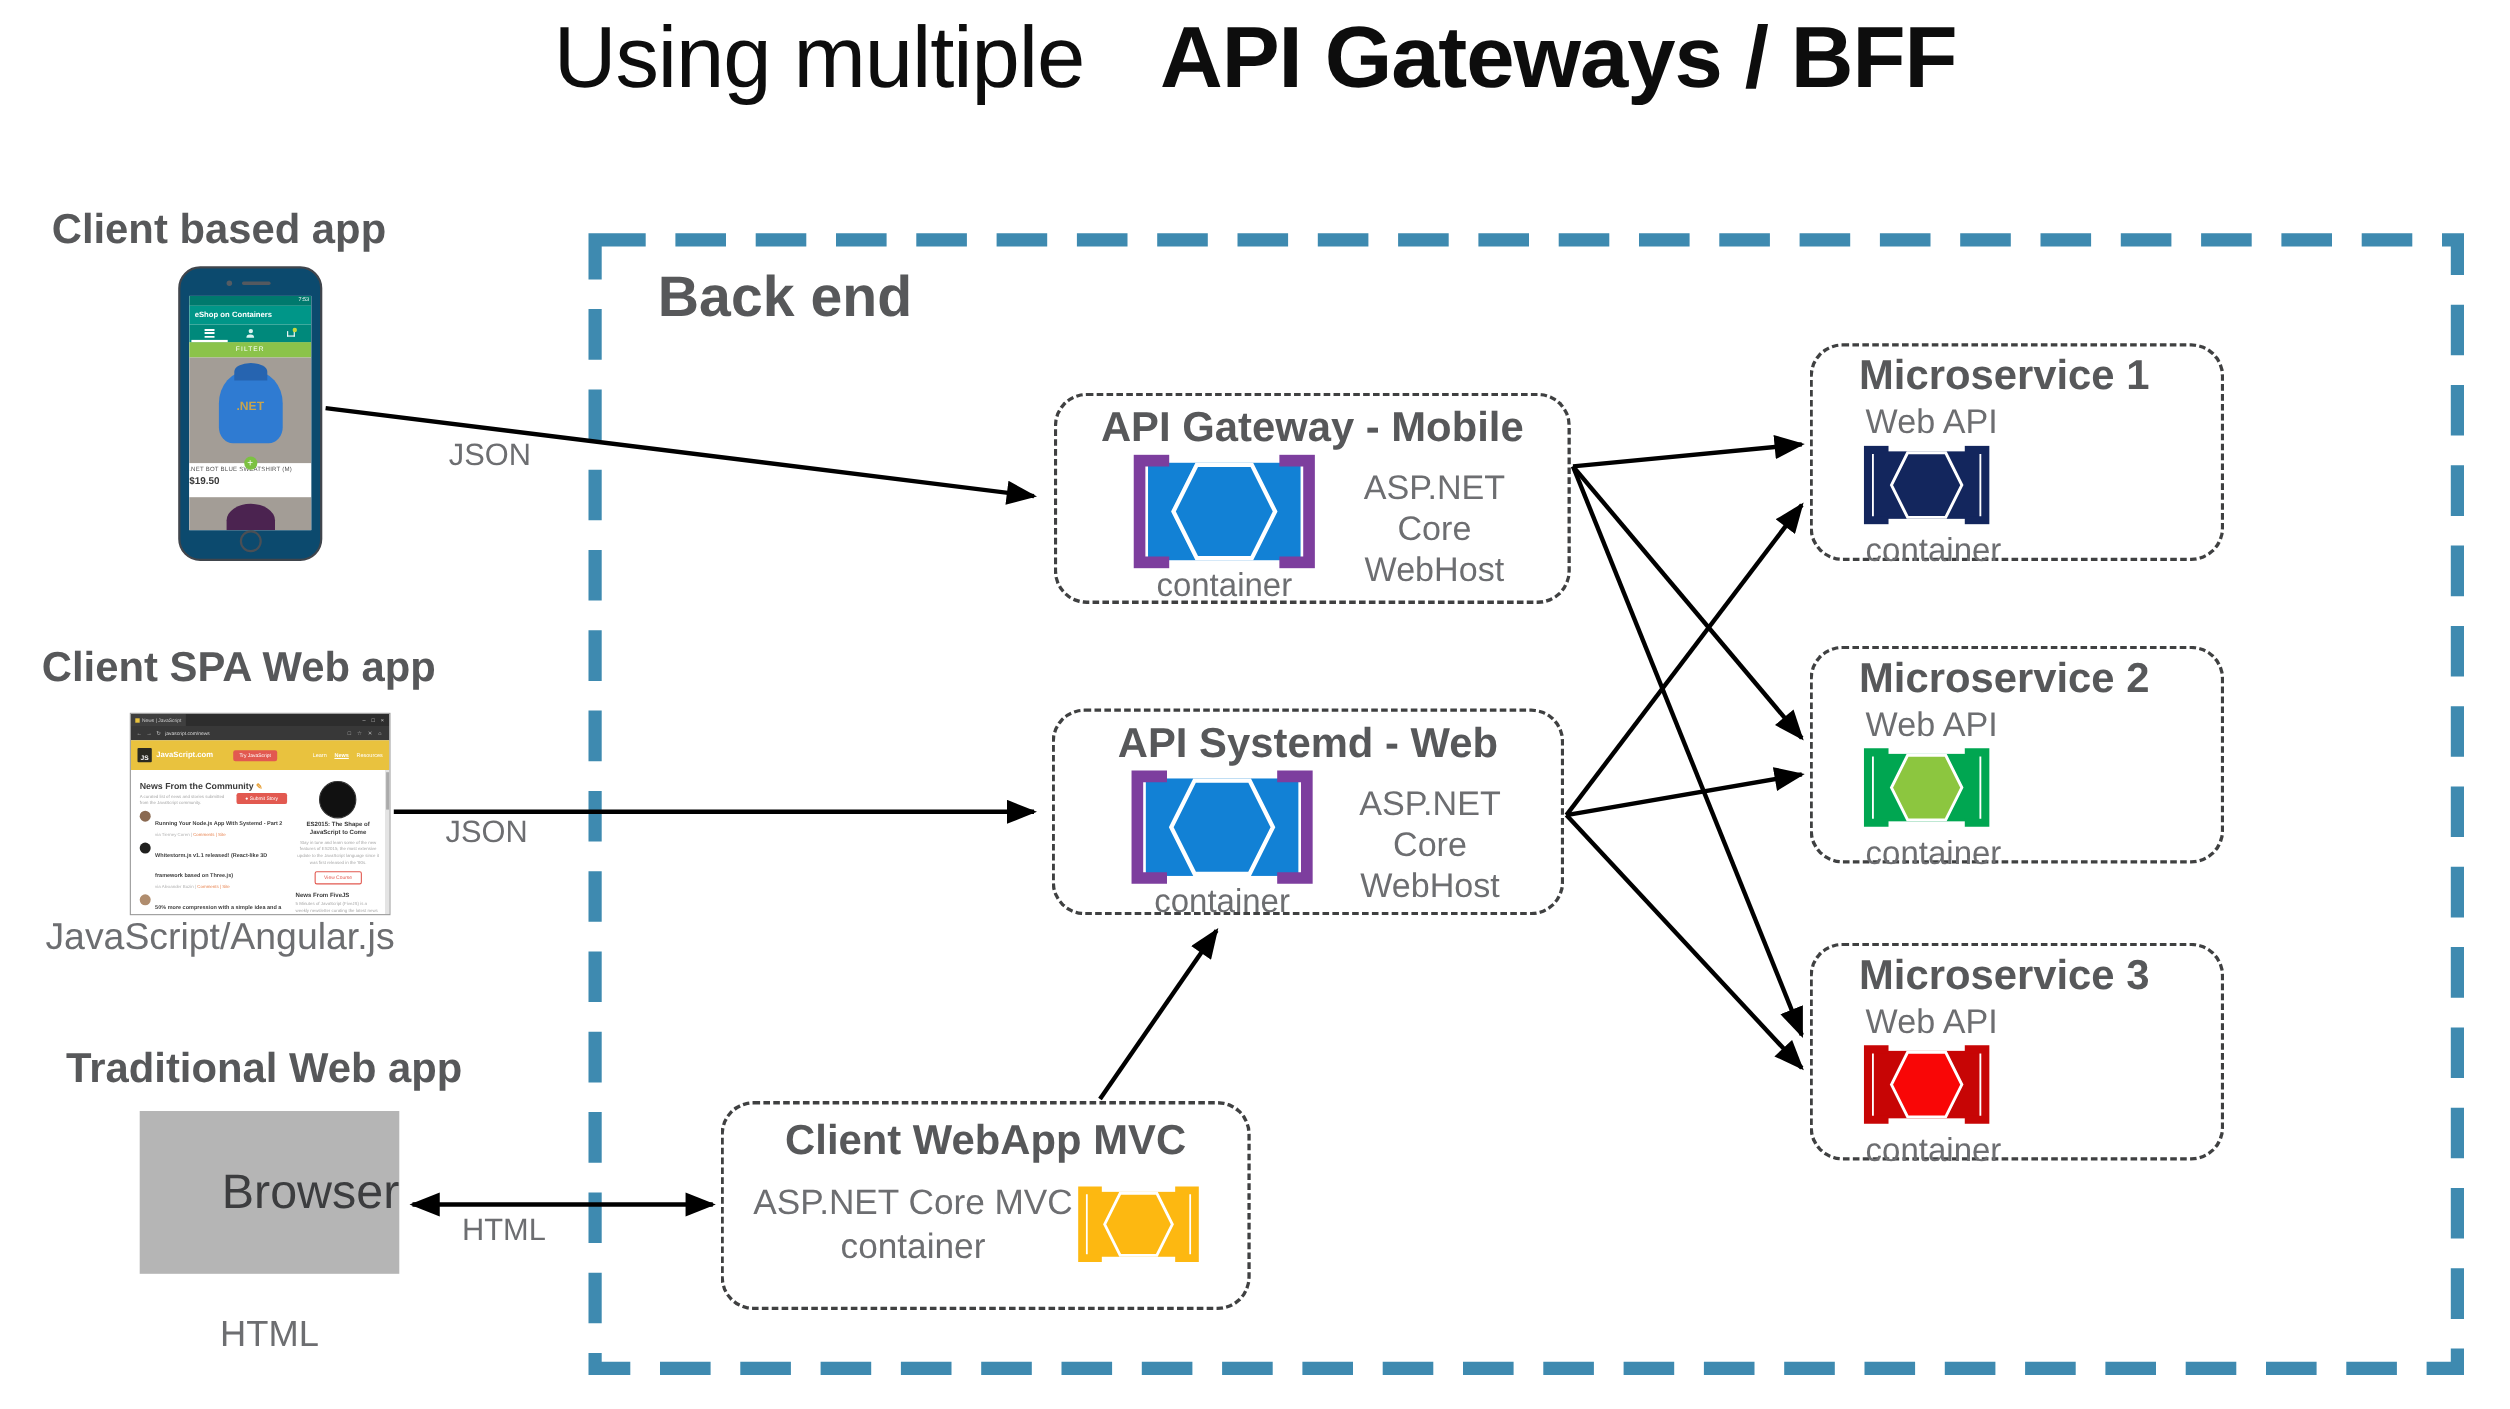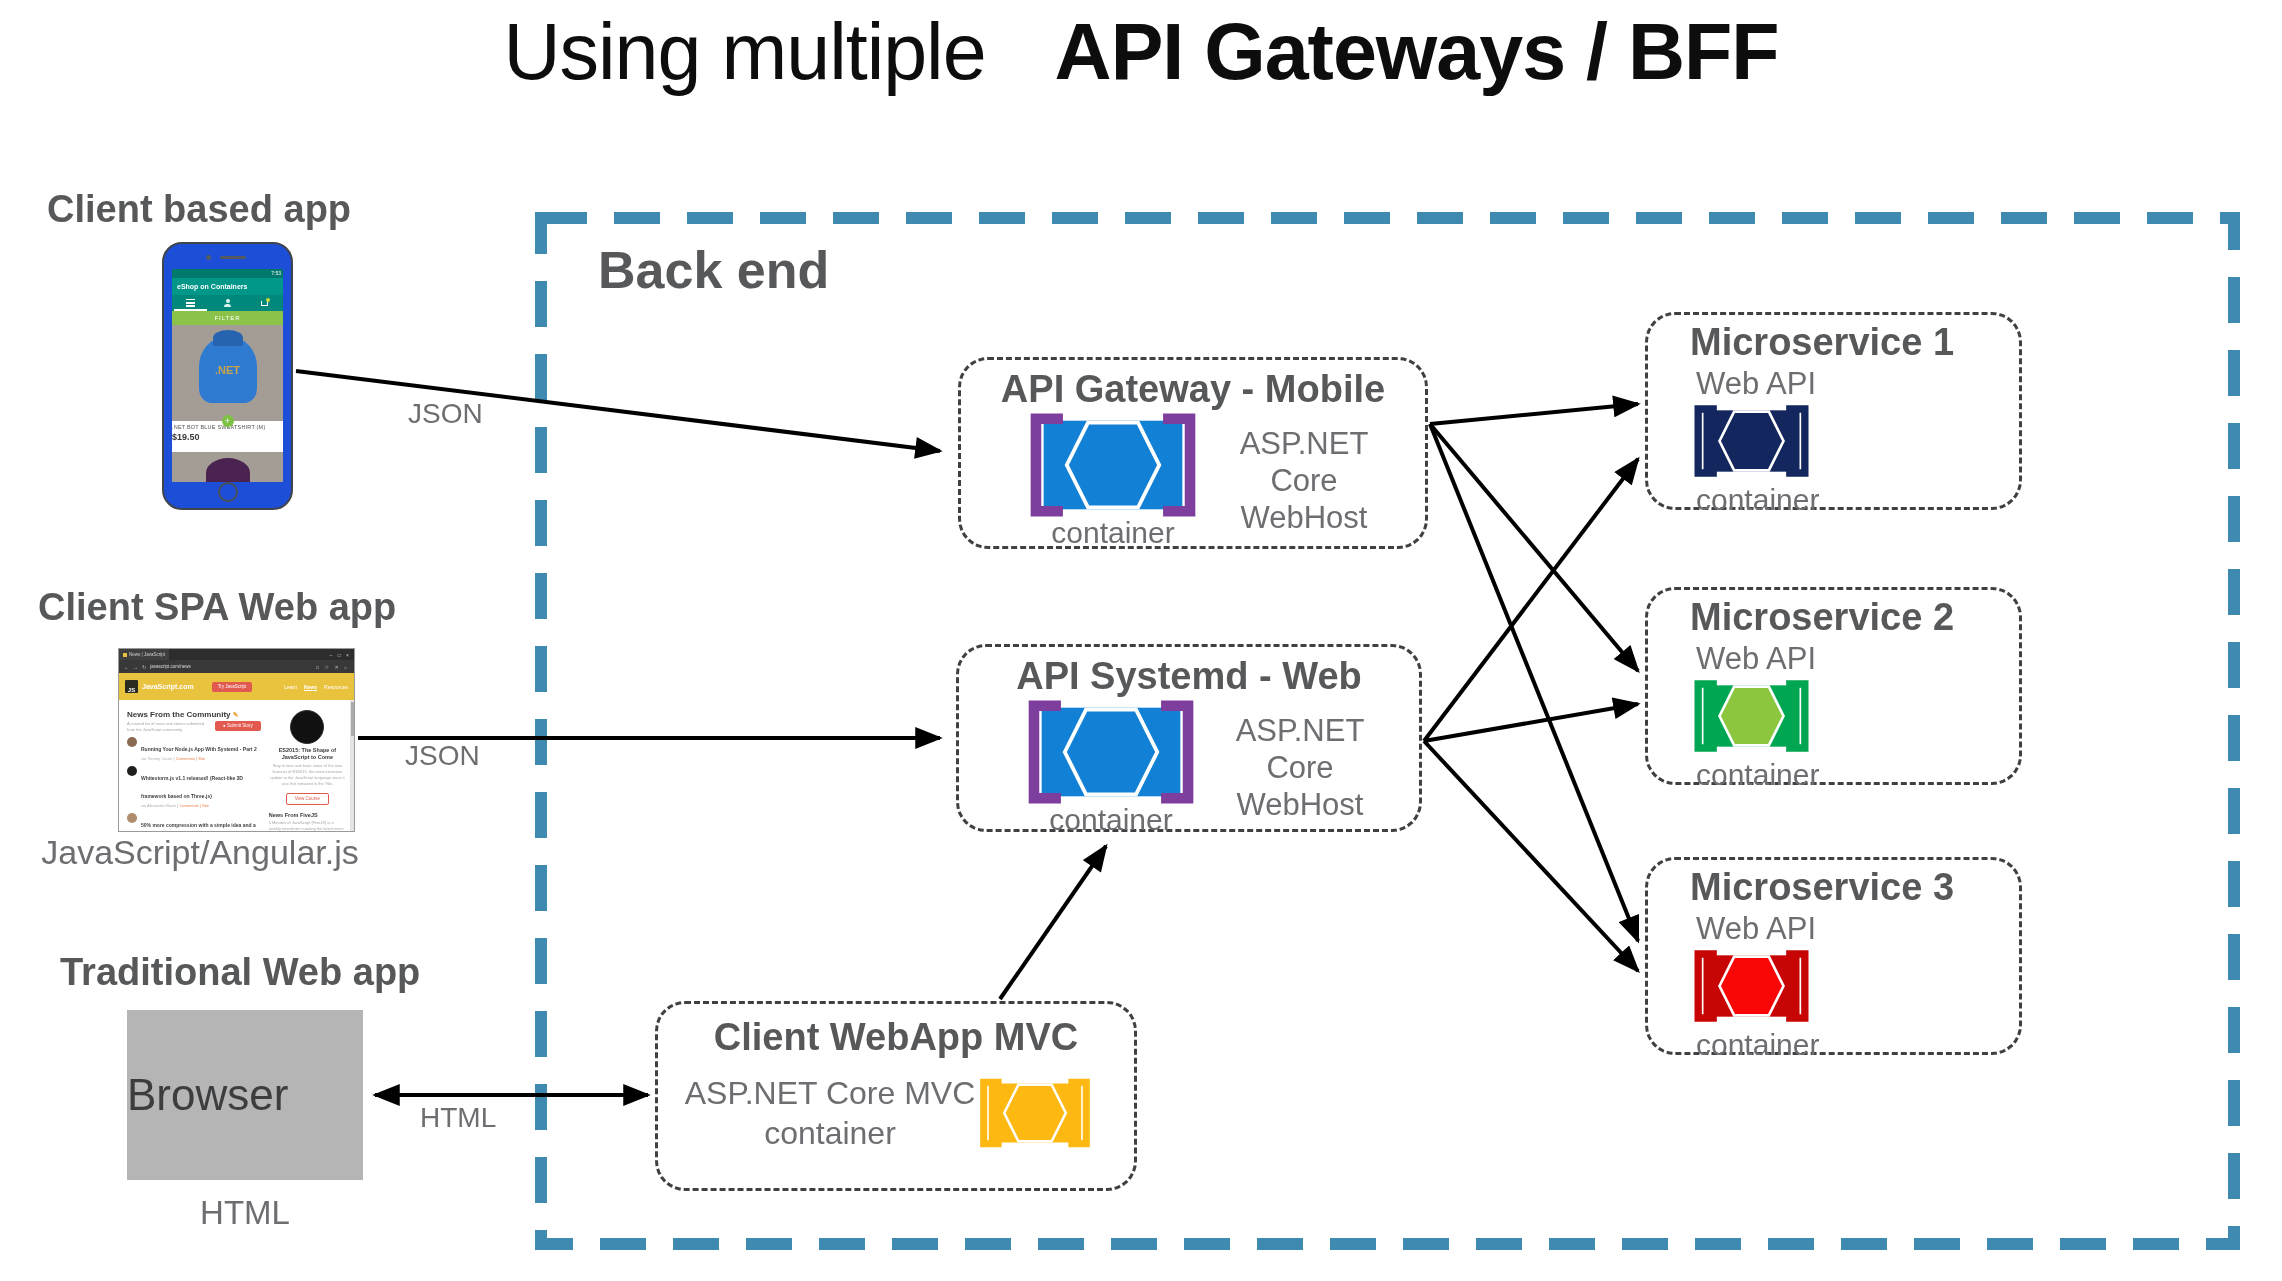--- a/index.html
+++ b/index.html
@@ -28,25 +28,25 @@
   .ms-title{font-size:38px;font-weight:700;color:#57585a;margin-top:6px;}
   .ms-sub{font-size:31px;color:#6d6e71;margin-top:2px;margin-left:6px;}
   .ms-caption{font-size:30px;color:#6d6e71;margin-top:2px;margin-left:6px;}
 
   .mvc-row{display:flex;align-items:center;margin-top:14px;padding:0 40px 0 26px;}
   .mvc-text{flex:1;text-align:center;font-size:32px;color:#6d6e71;line-height:1.25;}
 
   .backend-label{position:absolute;left:598px;top:240px;font-size:52px;font-weight:700;color:#57585a;}
 
   
-  .gray-box{position:absolute;left:127px;top:1010px;width:236px;height:170px;background:#b5b5b5;
-            display:flex;align-items:center;justify-content:flex-start;font-size:44px;color:#3c3d3f;}
-
-  
-  .phone{position:absolute;left:162px;top:242px;width:131px;height:268px;background:#1d4ed8;
+  .gray-box{position:absolute;left:127px;top:1010px;width:236px;height:148px;background:#b5b5b5;
+            display:flex;align-items:center;justify-content:flex-end;font-size:44px;color:#3c3d3f;}
+
+  
+  .phone{position:absolute;left:162px;top:242px;width:131px;height:268px;background:#0c4a6e;
          border-radius:20px;border:2px solid #40454c;box-sizing:border-box;}
   .phone .speaker{position:absolute;top:12px;left:56px;width:26px;height:3px;border-radius:2px;background:#54595f;}
   .phone .cam{position:absolute;top:11px;left:42px;width:5px;height:5px;border-radius:50%;background:#555c63;}
   .phone .home{position:absolute;bottom:6px;left:50%;margin-left:-10px;width:20px;height:20px;border-radius:50%;
                border:2px solid #4a4f55;box-sizing:border-box;}
   .screen{position:absolute;left:8px;top:25px;width:111px;height:213px;background:#fff;overflow:hidden;}
   .p-status{height:9px;background:#00796d;color:#fff;font-size:5px;text-align:right;padding-right:2px;line-height:9px;}
   .p-appbar{height:17px;background:#009688;color:#fff;font-size:7px;font-weight:700;line-height:17px;padding-left:5px;}
   .p-tabs{height:16px;background:#00897b;display:flex;align-items:center;justify-content:space-around;position:relative;}
   .p-tabs .underline{position:absolute;bottom:0;left:2px;width:33px;height:2px;background:#fff;}

